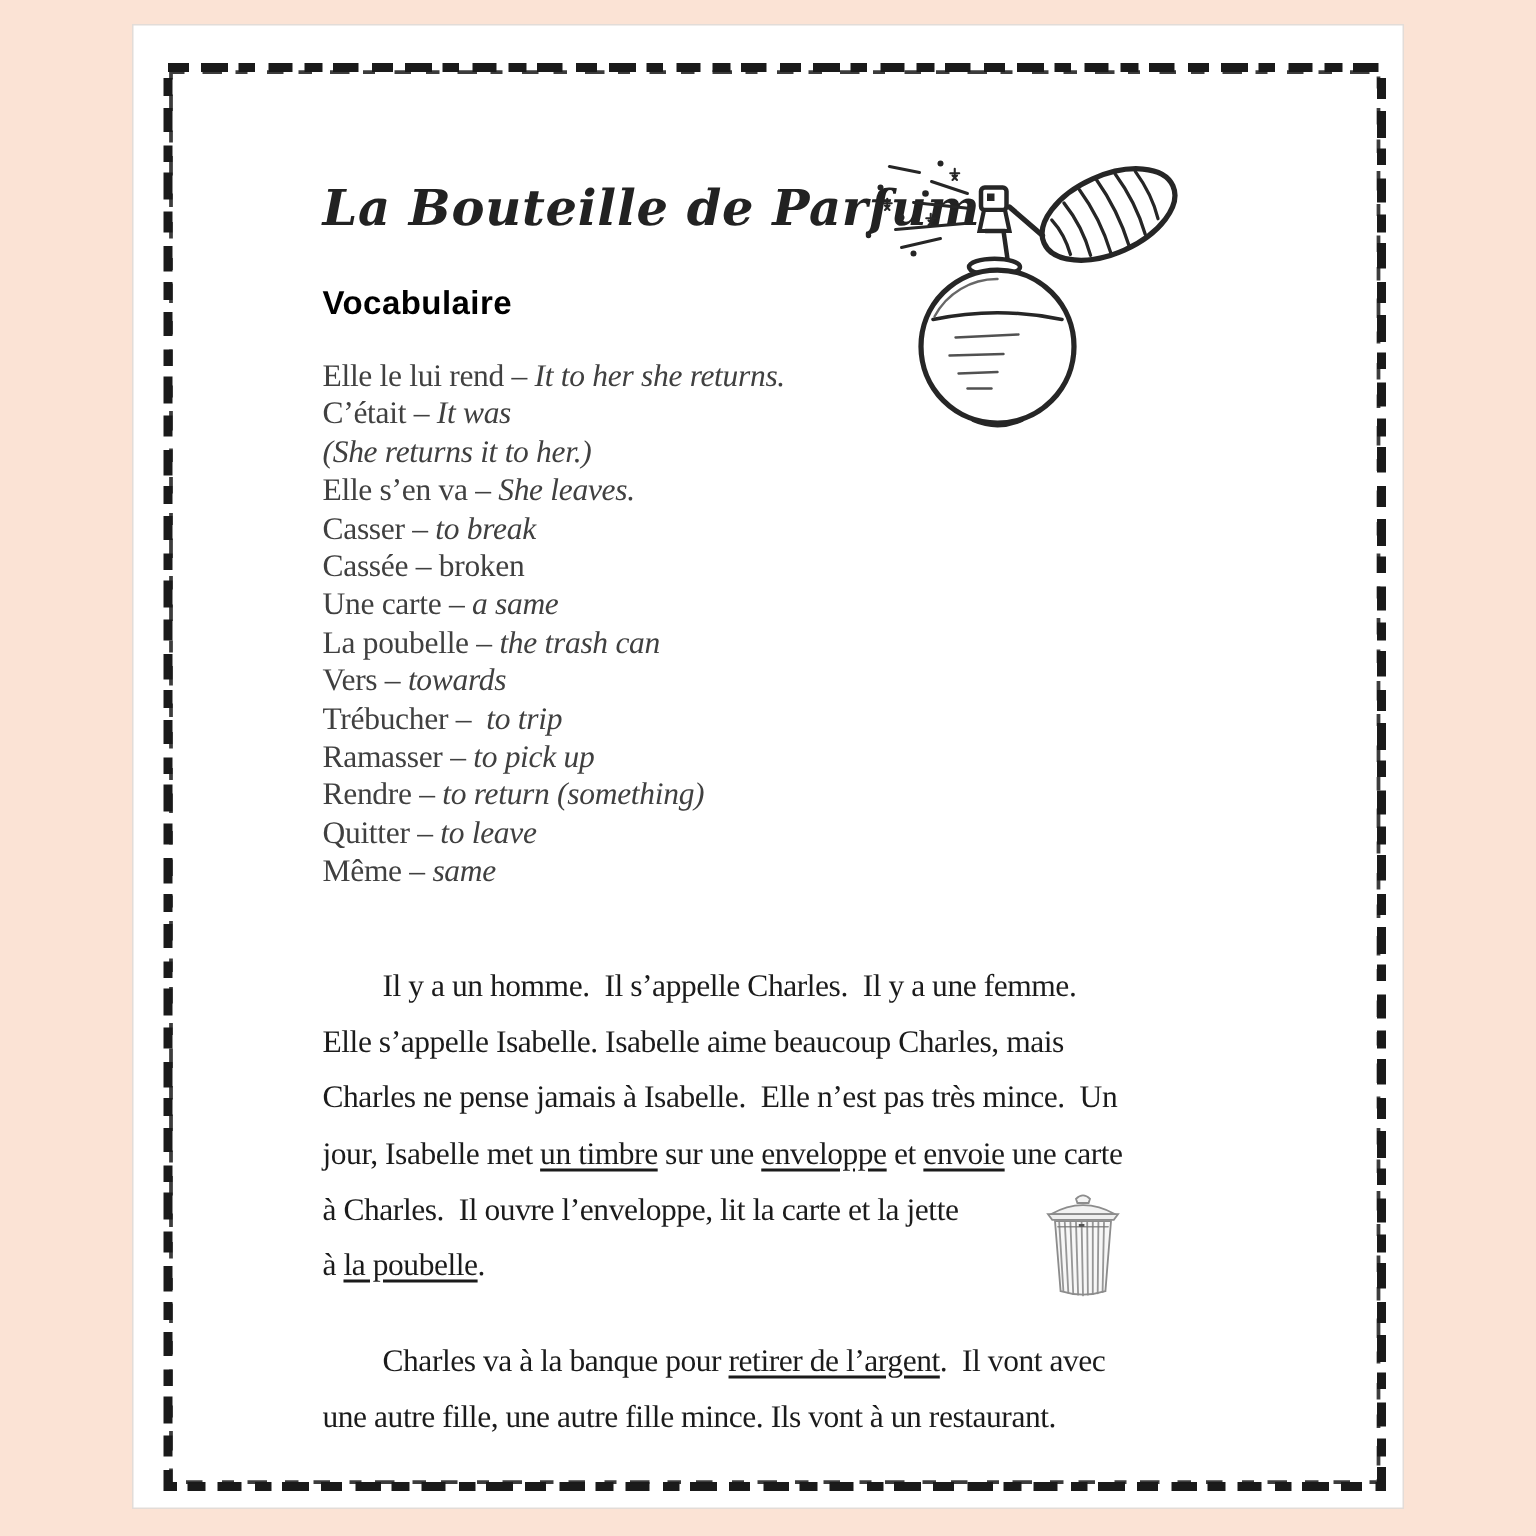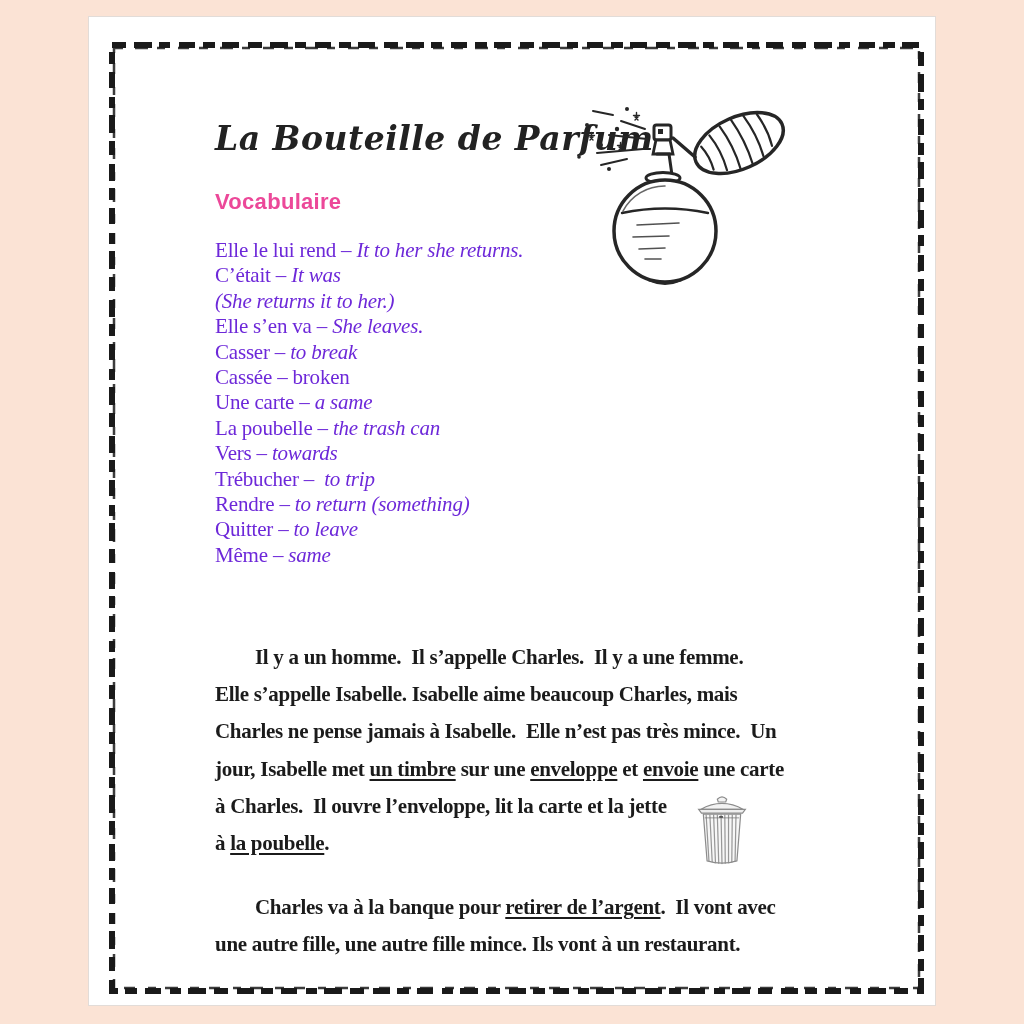--- a/index.html
+++ b/index.html
@@ -33,34 +33,34 @@
     font-family: "DejaVu Serif", serif;
     font-style: italic; font-weight: bold;
     font-size: 33px; line-height: 52px;
     color: #222222; letter-spacing: 0.5px;
     white-space: pre;
   }
   .vocab-heading {
     position: absolute; left: 126px; top: 170px;
     font-family: "Liberation Sans", sans-serif;
     font-weight: bold; font-size: 22px; line-height: 30px;
-    color: #ec4899; letter-spacing: 0.3px;
+    color: #000000; letter-spacing: 0.3px;
     white-space: pre;
   }
   .vocab-list {
     position: absolute; left: 126px; top: 221px;
     width: 480px;
-    font-size: 21px; color: #6d28d9;
+    font-size: 21px; color: #404040;
     letter-spacing: -0.2px;
   }
   .vocab-line { line-height: 25.4px; white-space: pre; }
   .story { position: absolute; left: 126px; width: 700px; font-size: 21px; color: #1b1b1b; letter-spacing: -0.3px; }
   .story-1 { top: 622px; height: 230px; }
   .story-2 { top: 872px; height: 68px; overflow: hidden; }
-  .story-line { line-height: 37.2px; white-space: pre; font-weight: bold; }
+  .story-line { line-height: 37.2px; white-space: pre; }
   .story-line.indent { padding-left: 40px; }
   .it { font-style: italic; }
   .ul { text-decoration: underline; text-decoration-thickness: 1.5px; text-underline-offset: 3px; }
   .perfume {
     position: absolute; left: 468px; top: 74px;
     width: 250px; height: 200px;
   }
   .trash {
     position: absolute; left: 605px; top: 775px;
     width: 56px; height: 76px;
@@ -136,20 +136,21 @@
         <div class="vocab-line"><span>Elle le lui rend – </span><span class="it">It to her she returns.</span></div>
         <div class="vocab-line"><span>C’était – </span><span class="it">It was</span></div>
         <div class="vocab-line"><span class="it">(She returns it to her.)</span></div>
         <div class="vocab-line"><span>Elle s’en va – </span><span class="it">She leaves.</span></div>
         <div class="vocab-line"><span>Casser – </span><span class="it">to break</span></div>
         <div class="vocab-line"><span>Cassée – broken</span></div>
         <div class="vocab-line"><span>Une carte – </span><span class="it">a same</span></div>
         <div class="vocab-line"><span>La poubelle – </span><span class="it">the trash can</span></div>
         <div class="vocab-line"><span>Vers – </span><span class="it">towards</span></div>
         <div class="vocab-line"><span>Trébucher –  </span><span class="it">to trip</span></div>
+        <div class="vocab-line"><span>Ramasser – </span><span class="it">to pick up</span></div>
         <div class="vocab-line"><span>Rendre – </span><span class="it">to return (something)</span></div>
         <div class="vocab-line"><span>Quitter – </span><span class="it">to leave</span></div>
         <div class="vocab-line"><span>Même – </span><span class="it">same</span></div>
       </div>
 
     <div class="story story-1">
         <div class="story-line indent"><span>Il y a un homme.  Il s’appelle Charles.  Il y a une femme.</span></div>
         <div class="story-line"><span>Elle s’appelle Isabelle. Isabelle aime beaucoup Charles, mais</span></div>
         <div class="story-line"><span>Charles ne pense jamais à Isabelle.  Elle n’est pas très mince.  Un</span></div>
         <div class="story-line"><span>jour, Isabelle met </span><span class="ul">un timbre</span><span> sur une </span><span class="ul">enveloppe</span><span> et </span><span class="ul">envoie</span><span> une carte</span></div>

